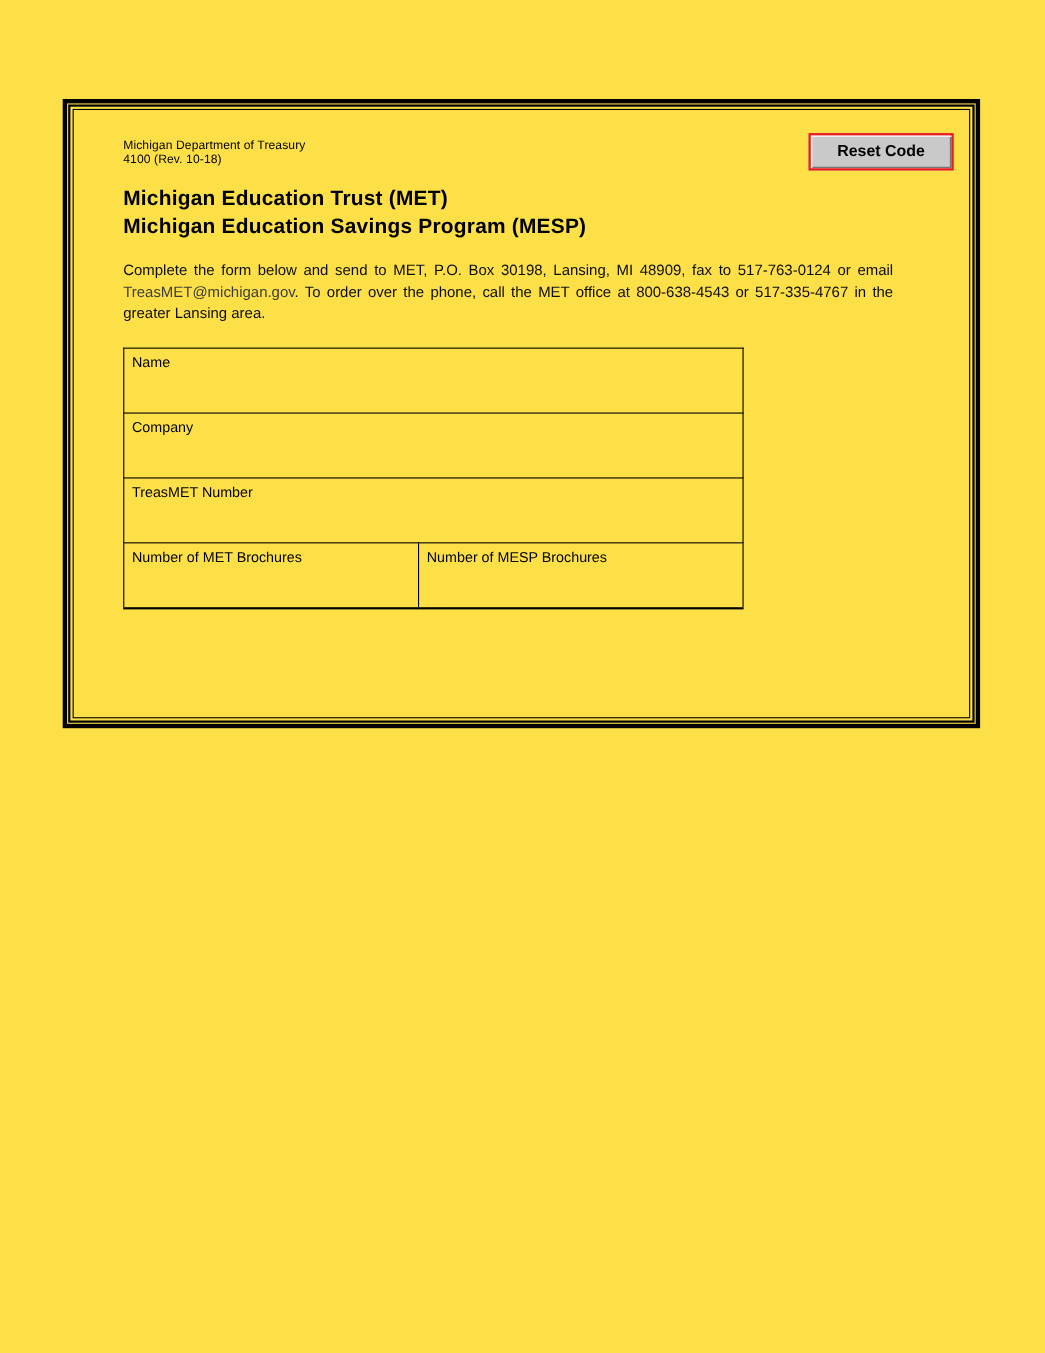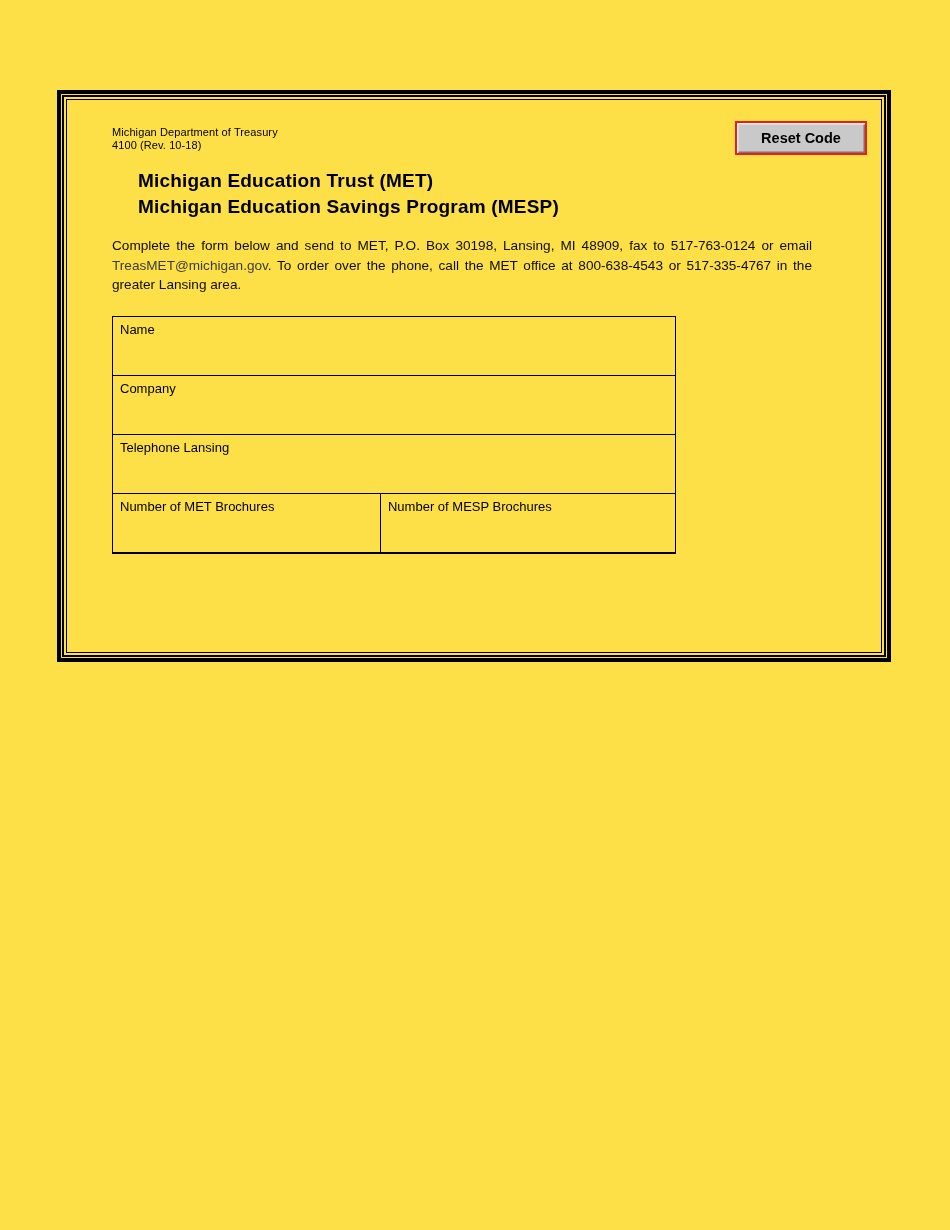--- a/index.html
+++ b/index.html
@@ -71,21 +71,20 @@
     text-align: center;
     cursor: pointer;
   }
   
   .title-block {
     margin-top: 13px;
     font-size: 19px;
     font-weight: bold;
     line-height: 25.5px;
     letter-spacing: 0.2px;
-    margin-left: 26px;
   }
   
   .instructions {
     margin-top: 17px;
     width: 700px;
     font-size: 13.6px;
     line-height: 19.6px;
     text-align: justify;
     color: #0d0d0d;
   }
@@ -149,21 +148,21 @@
                 <span>Name</span>
               </td>
             </tr>
             <tr class="r-company">
               <td colspan="2">
                 <span>Company</span>
               </td>
             </tr>
             <tr class="r-phone">
               <td colspan="2">
-                <span>Telephone Lansing</span>
+                <span>TreasMET Number</span>
               </td>
             </tr>
             <tr class="r-counts">
               <td>
                 <span>Number of </span><span class="bold-part">MET</span><span> Brochures</span>
               </td>
               <td>
                 <span>Number of </span><span class="bold-part">MESP</span><span> Brochures</span>
               </td>
             </tr>

